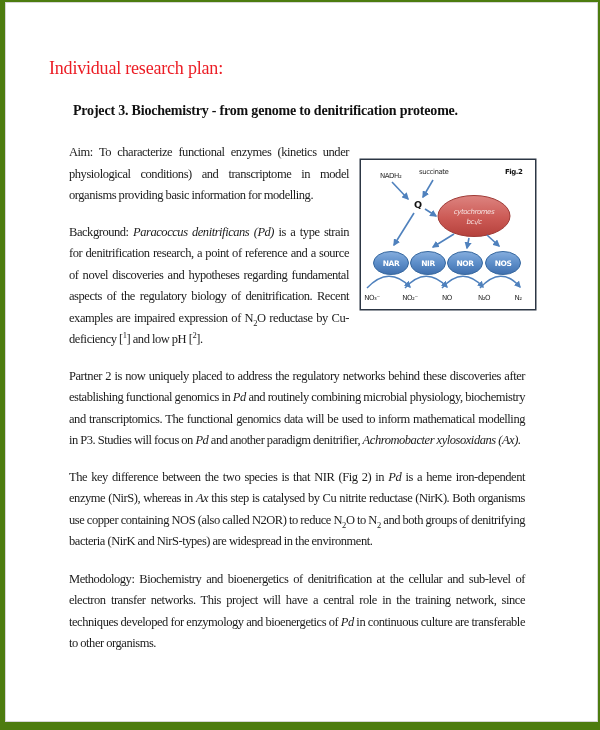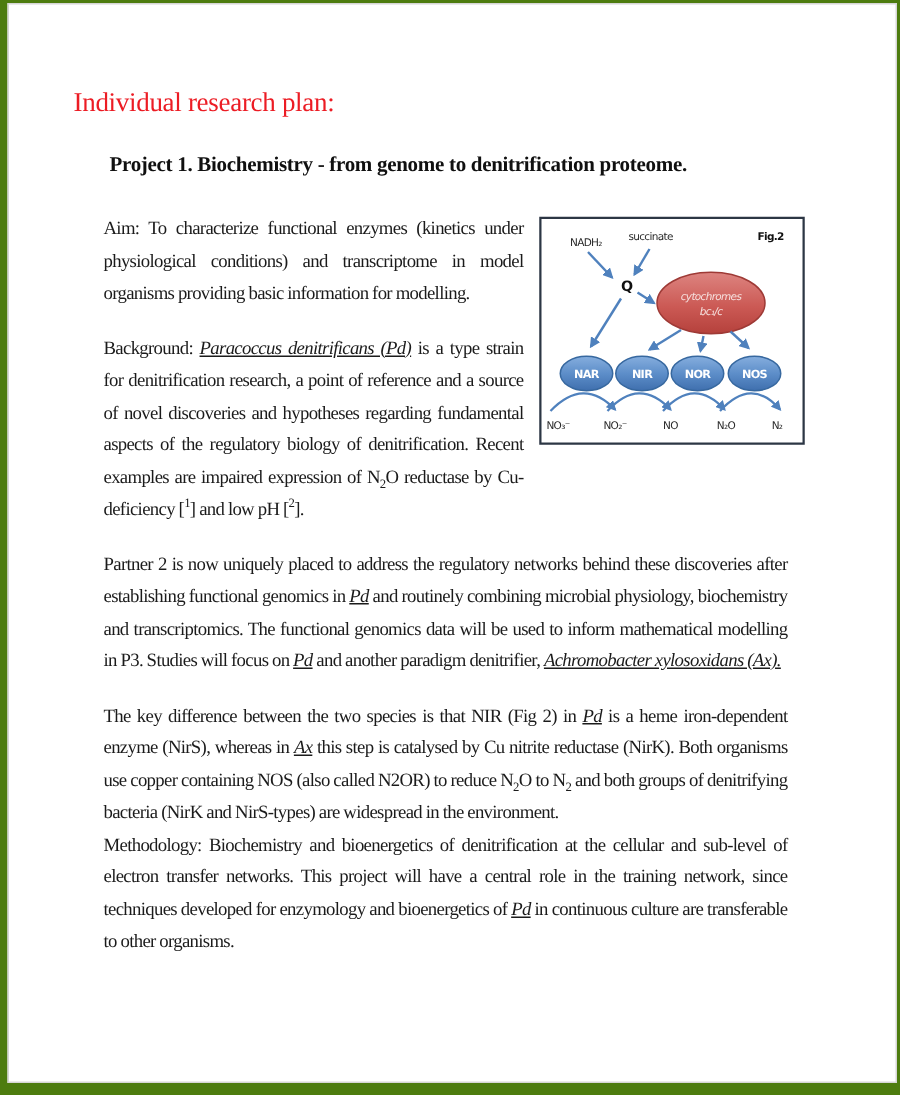--- a/index.html
+++ b/index.html
@@ -3,45 +3,45 @@
 <meta charset="utf-8">
 <style>
   html,body{margin:0;padding:0;}
   body{width:600px;height:730px;font-family:"Liberation Serif",serif;background:#ececec;}
   .canvas{position:relative;width:600px;height:730px;background:#4d7c0f;overflow:hidden;}
   .page{position:absolute;top:2px;left:5px;right:2px;bottom:8px;background:#ffffff;border:1px solid #d6d6d6;overflow:hidden;}
   .title{margin:55px 0 0 43px;font-size:18px;font-weight:normal;letter-spacing:-0.2px;color:#ec1c24;}
   .project{margin:20px 0 0 67px;font-size:14px;font-weight:bold;line-height:23px;color:#101010;letter-spacing:-0.2px;}
   .body-text{margin:20px 72px 0 63px;font-size:12.5px;line-height:21.5px;color:#1b1b1b;letter-spacing:-0.45px;word-spacing:-0.2px;}
   .graf{margin:0 0 15px 0;text-align:justify;}
-  .graf.tight{margin-bottom:0;}
+  .graf.tight{margin-bottom:16px;}
   .un{}
-  .it{font-style:italic;text-decoration:underline;}
+  .it{font-style:italic;}
   sub,sup{font-size:0.68em;line-height:0;}
-  .fig{float:right;width:178px;height:183px;margin:2px -12px 18px 10px;}
+  .fig{float:right;width:178px;height:183px;margin:16px -12px 18px 10px;}
   .fig svg{display:block;width:178px;height:153px;}
   .slbl{font-size:7px;fill:#2a2a2a;font-family:"DejaVu Sans",sans-serif;}
   .sbold{font-weight:bold;fill:#111;}
   .q{font-size:9.5px;font-weight:bold;fill:#111;font-family:"DejaVu Sans",sans-serif;}
   .ez{font-size:7.5px;font-weight:bold;fill:#ffffff;text-anchor:middle;font-family:"DejaVu Sans",sans-serif;}
   .cy{font-size:7px;fill:#f6e0de;text-anchor:middle;font-style:italic;font-family:"DejaVu Sans",sans-serif;}
   .sub{font-size:7px;fill:#2a2a2a;text-anchor:middle;font-family:"DejaVu Sans",sans-serif;}
   .arrow{stroke:#4f81bd;stroke-width:1.6;fill:none;}
   .arc{stroke:#4f81bd;stroke-width:1.5;fill:none;}
 </style>
 </head>
 <body>
 
 <div class="canvas">
   <div class="page">
 
     <h1 class="title">Individual research plan:</h1>
 
     <div class="project">
-      <div>Project 1. Biochemistry - from genome to denitrification proteome.</div>
+      <div>Project 3. Biochemistry - from genome to denitrification proteome.</div>
     </div>
 
     <div class="body-text">
 
       <figure class="fig">
         <svg viewBox="0 0 178 153" xmlns="http://www.w3.org/2000/svg">
           <defs>
             <linearGradient id="blueG" x1="0" y1="0" x2="0" y2="1">
               <stop offset="0" stop-color="#86aede"></stop>
               <stop offset="0.5" stop-color="#5d8ec9"></stop>

